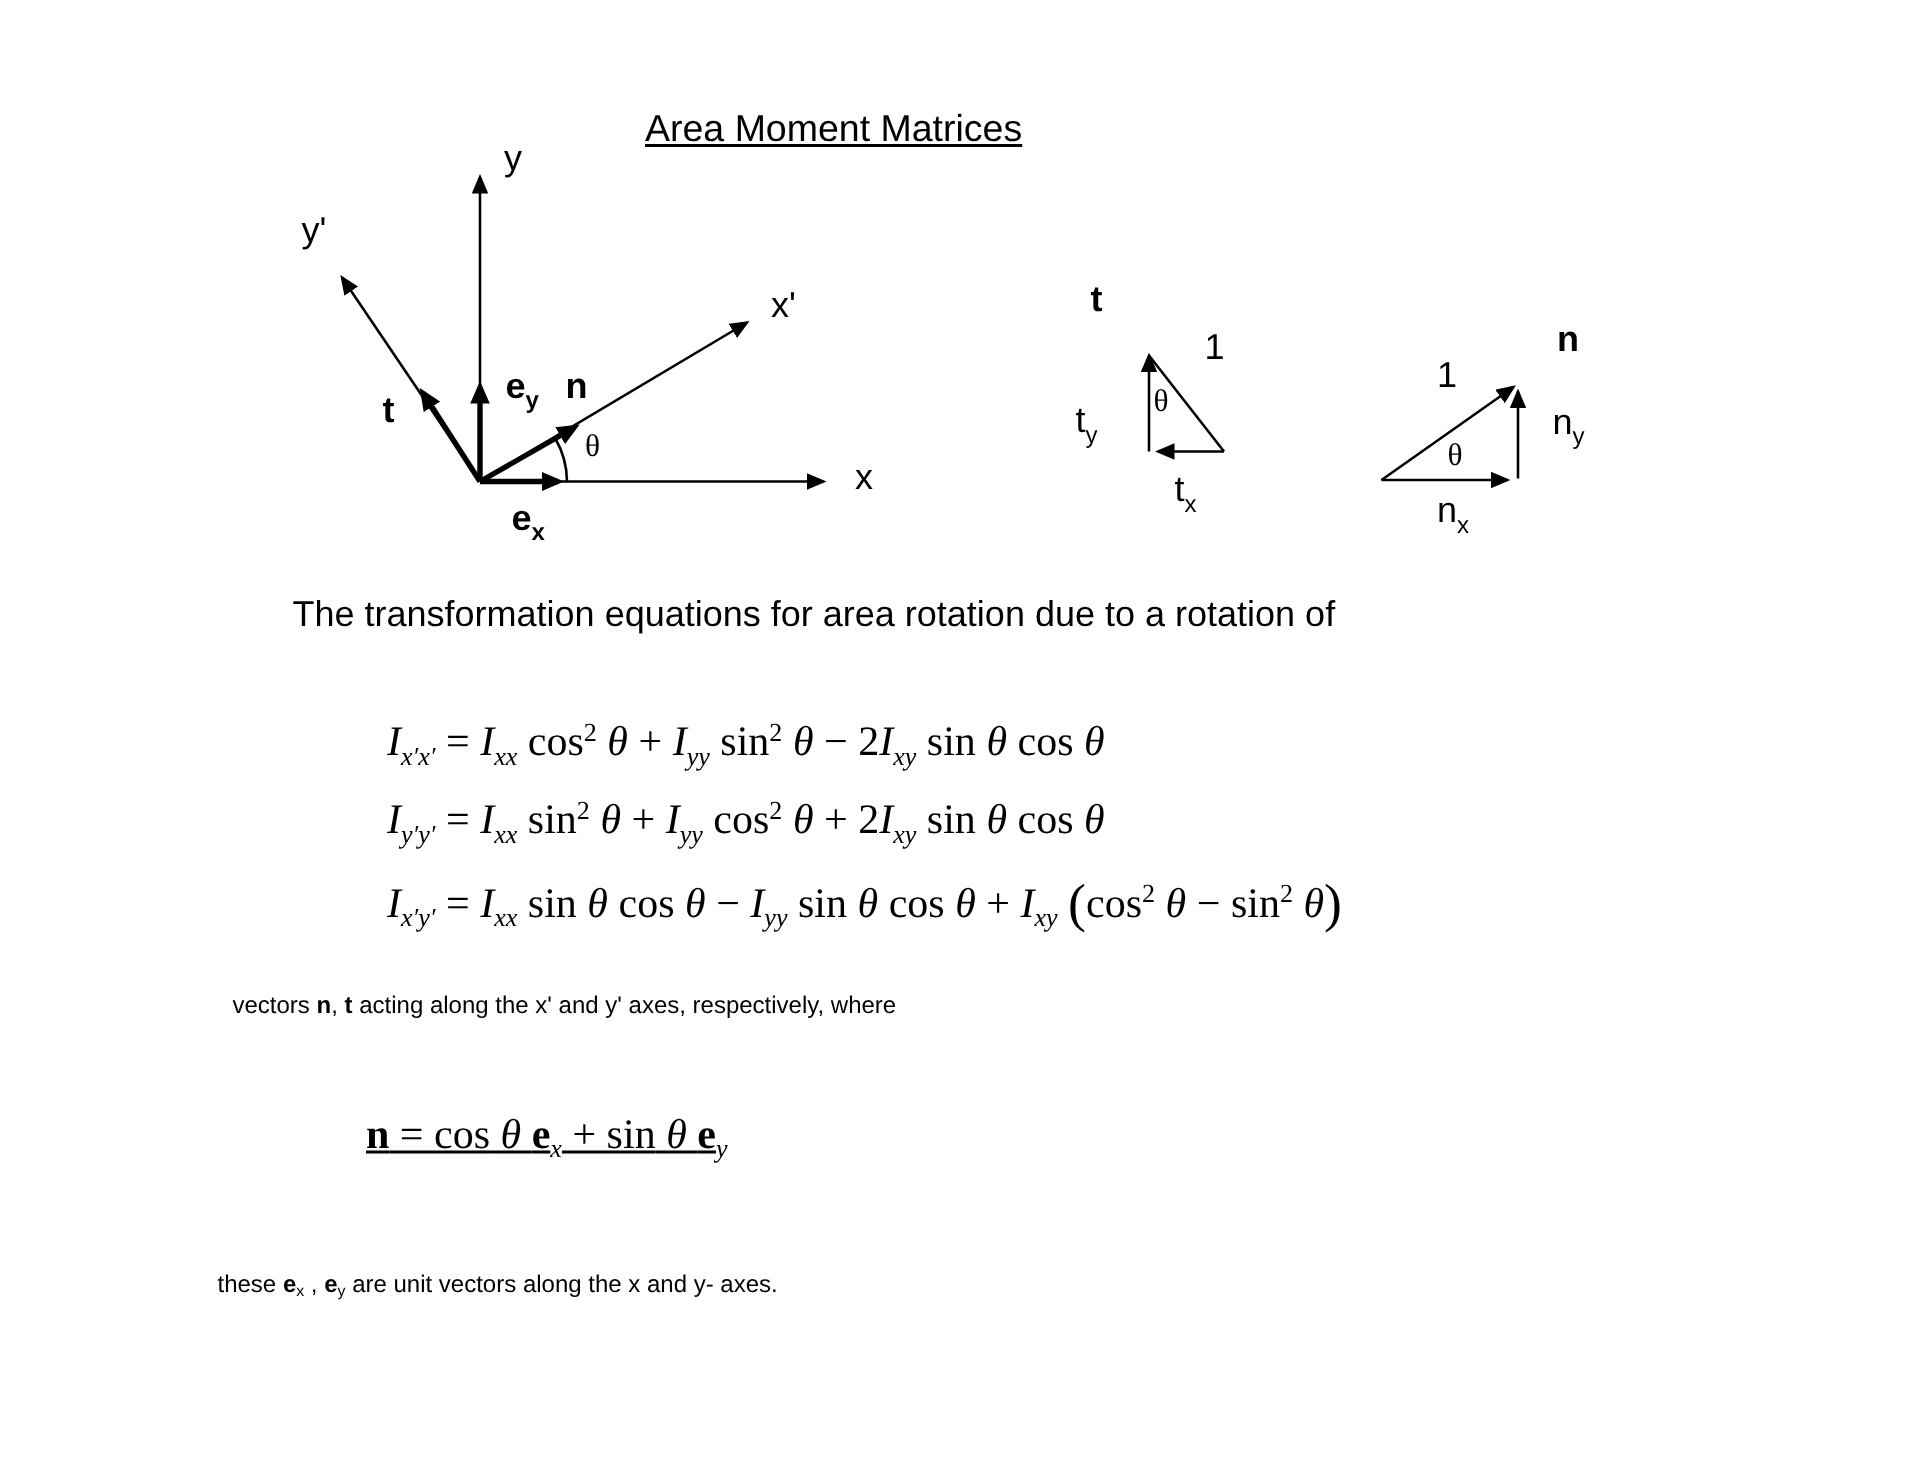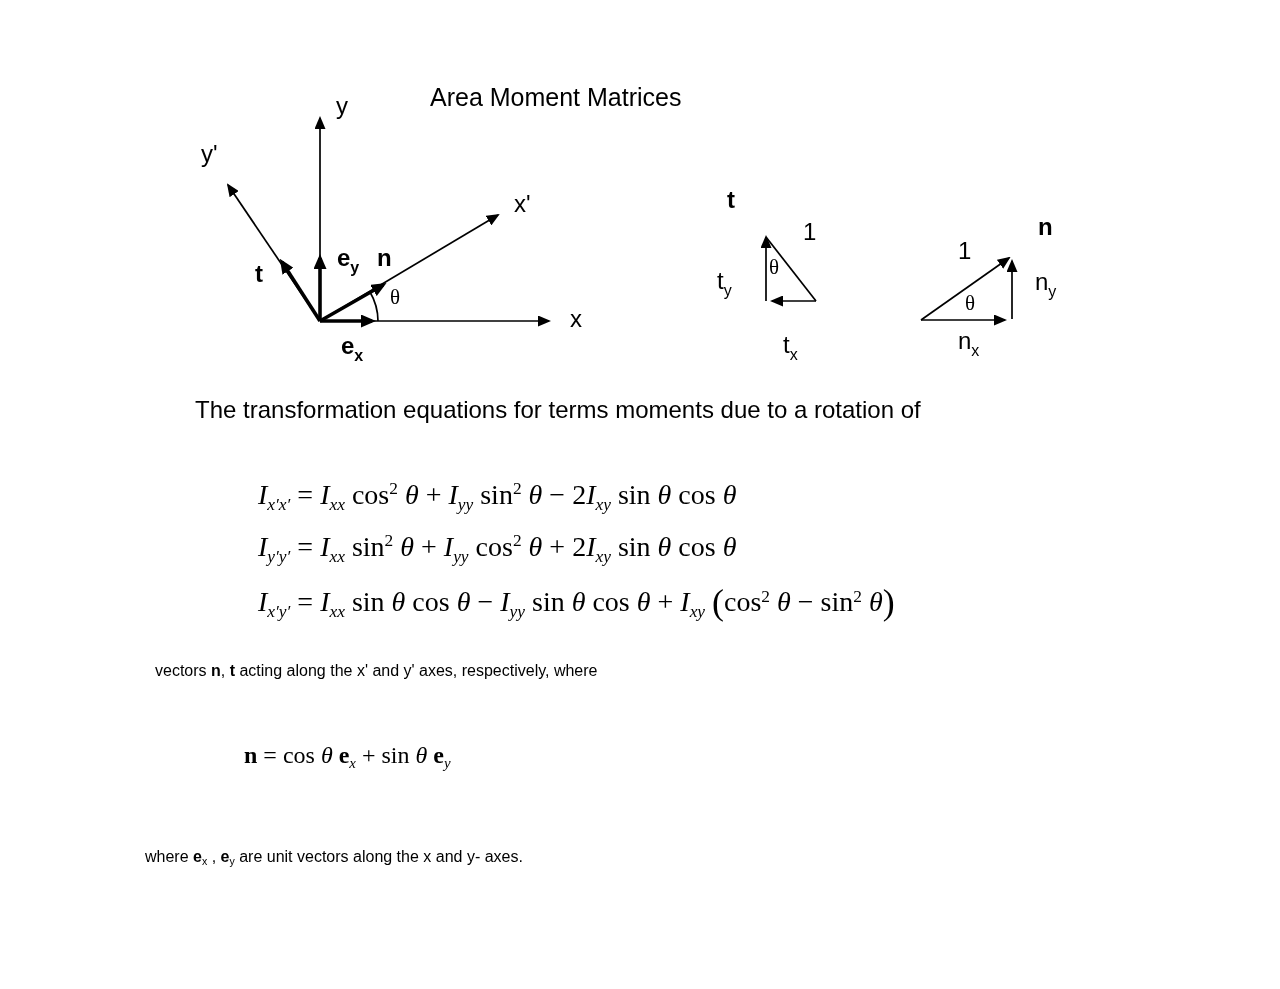--- a/index.html
+++ b/index.html
@@ -13,21 +13,21 @@
   .title { font-size:25px; }
   .lbl { font-size:24px; white-space:nowrap; }
   .lbl-b { font-weight:bold; }
   .sub { font-size:16px; position:relative; top:7px; }
   .theta { font-family:"Liberation Serif", serif; font-size:21px; }
   .body-text { font-size:24px; line-height:36px; white-space:nowrap; }
   .math {
     font-family:"Liberation Serif", "DejaVu Serif", serif;
     font-size:28px; white-space:nowrap;
   }
-  .math-sm { font-size:24px; }
+  .math-sm { font-size:28px;text-decoration:underline; }
   .sans-ctx { font-family:"Liberation Sans", sans-serif; font-size:16px; white-space:nowrap; }
   .tk-r { font-style:normal; }
   .tk-i { font-style:italic; }
   .tk-s { font-style:italic; font-size:62%; vertical-align:-0.35em;margin-top:44px; }
   .tk-p { font-size:62%; vertical-align:0.55em; }
   .tk-b { font-weight:bold; font-style:normal; }
   .tk-bp { font-size:128%; vertical-align:-0.08em; }
   .sans-ctx .tk-s { font-style:normal; font-size:66%; vertical-align:-0.3em; }
   svg { position:absolute; left:0; top:0; }
   svg line, svg path.arc { stroke:#000; fill:none; }
@@ -60,54 +60,54 @@
 
     <line x1="766" y1="301" x2="766" y2="237" stroke-width="1.7" marker-end="url(#ah)"></line>
     <line x1="766" y1="237" x2="816" y2="301" stroke-width="1.7"></line>
     <line x1="816" y1="301" x2="772" y2="301" stroke-width="1.7" marker-end="url(#ah)"></line>
 
     <line x1="921" y1="320" x2="1009" y2="258" stroke-width="1.7" marker-end="url(#ah)"></line>
     <line x1="1012" y1="319" x2="1012" y2="261" stroke-width="1.7" marker-end="url(#ah)"></line>
     <line x1="921" y1="320" x2="1005" y2="320" stroke-width="1.7" marker-end="url(#ah)"></line>
   </svg>
 
-  <div class="abs title" style="left:430px; top:85px;">Area Moment Matrices</div>
+  <div class="abs title" style="left:430px; top:74px;text-decoration:underline;">Area Moment Matrices</div>
 
   <span class="abs lbl" style="left:336px; top:94px;">y</span>
   <span class="abs lbl" style="left:201px; top:142px;">y'</span>
   <span class="abs lbl" style="left:570px; top:307px;">x</span>
   <span class="abs lbl" style="left:514px; top:192px;">x'</span>
 
   <span class="abs lbl lbl-b" style="left:325px; top:246px;margin-left:12px;"><span>e</span><span class="sub">y</span></span>
   <span class="abs lbl lbl-b" style="left:377px; top:246px;">n</span>
   <span class="abs lbl lbl-b" style="left:255px; top:262px;">t</span>
   <span class="abs lbl lbl-b" style="left:341px; top:334px;"><span>e</span><span class="sub">x</span></span>
   <span class="abs theta" style="left:390px; top:287px;">θ</span>
 
   <span class="abs lbl lbl-b" style="left:727px; top:188px;">t</span>
   <span class="abs lbl" style="left:803px; top:220px;">1</span>
   <span class="abs theta" style="left:769px; top:257px;">θ</span>
   <span class="abs lbl" style="left:717px; top:269px;"><span>t</span><span class="sub">y</span></span>
-  <span class="abs lbl" style="left:783px; top:333px;"><span>t</span><span class="sub">x</span></span>
+  <span class="abs lbl" style="left:783px; top:315px;"><span>t</span><span class="sub">x</span></span>
 
   <span class="abs lbl" style="left:958px; top:239px;">1</span>
   <span class="abs lbl lbl-b" style="left:1038px; top:215px;">n</span>
   <span class="abs lbl" style="left:1035px; top:270px;"><span>n</span><span class="sub">y</span></span>
   <span class="abs theta" style="left:965px; top:293px;">θ</span>
   <span class="abs lbl" style="left:958px; top:329px;"><span>n</span><span class="sub">x</span></span>
 
   <div class="abs body-text" style="left:195px; top:392px;">
-    <div>The transformation equations for terms moments due to a rotation of</div>
+    <div>The transformation equations for area rotation due to a rotation of</div>
   </div>
 
   <div class="abs math" style="left:258px; top:480px;"><span class="tk-i">I</span><span class="tk-s">x′x′</span><span class="tk-r"> = </span><span class="tk-i">I</span><span class="tk-s">xx</span><span class="tk-r"> cos</span><span class="tk-p">2</span><span class="tk-i"> θ</span><span class="tk-r"> + </span><span class="tk-i">I</span><span class="tk-s">yy</span><span class="tk-r"> sin</span><span class="tk-p">2</span><span class="tk-i"> θ</span><span class="tk-r"> − 2</span><span class="tk-i">I</span><span class="tk-s">xy</span><span class="tk-r"> sin</span><span class="tk-i"> θ</span><span class="tk-r"> cos</span><span class="tk-i"> θ</span></div>
   <div class="abs math" style="left:258px; top:532px;"><span class="tk-i">I</span><span class="tk-s">y′y′</span><span class="tk-r"> = </span><span class="tk-i">I</span><span class="tk-s">xx</span><span class="tk-r"> sin</span><span class="tk-p">2</span><span class="tk-i"> θ</span><span class="tk-r"> + </span><span class="tk-i">I</span><span class="tk-s">yy</span><span class="tk-r"> cos</span><span class="tk-p">2</span><span class="tk-i"> θ</span><span class="tk-r"> + 2</span><span class="tk-i">I</span><span class="tk-s">xy</span><span class="tk-r"> sin</span><span class="tk-i"> θ</span><span class="tk-r"> cos</span><span class="tk-i"> θ</span></div>
   <div class="abs math" style="left:258px; top:585px;"><span class="tk-i">I</span><span class="tk-s">x′y′</span><span class="tk-r"> = </span><span class="tk-i">I</span><span class="tk-s">xx</span><span class="tk-r"> sin</span><span class="tk-i"> θ</span><span class="tk-r"> cos</span><span class="tk-i"> θ</span><span class="tk-r"> − </span><span class="tk-i">I</span><span class="tk-s">yy</span><span class="tk-r"> sin</span><span class="tk-i"> θ</span><span class="tk-r"> cos</span><span class="tk-i"> θ</span><span class="tk-r"> + </span><span class="tk-i">I</span><span class="tk-s">xy</span><span class="tk-r"> </span><span class="tk-bp">(</span><span class="tk-r">cos</span><span class="tk-p">2</span><span class="tk-i"> θ</span><span class="tk-r"> − </span><span class="tk-r">sin</span><span class="tk-p">2</span><span class="tk-i"> θ</span><span class="tk-bp">)</span></div>
 
   <div class="abs body-text" style="left:155px; top:653px;">
     <div class="sans-ctx"><span class="tk-r">vectors </span><span class="tk-b">n</span><span class="tk-r">, </span><span class="tk-b">t</span><span class="tk-r"> acting along the x' and y' axes, respectively, where</span></div>
   </div>
 
   <div class="abs math math-sm" style="left:244px; top:743px;"><span class="tk-b">n</span><span class="tk-r"> = cos</span><span class="tk-i"> θ </span><span class="tk-b">e</span><span class="tk-s">x</span><span class="tk-r"> + sin</span><span class="tk-i"> θ </span><span class="tk-b">e</span><span class="tk-s">y</span></div>
 
-  <div class="abs sans-ctx" style="left:145px; top:849px;"><span class="tk-r">where </span><span class="tk-b">e</span><span class="tk-s">x</span><span class="tk-r"> , </span><span class="tk-b">e</span><span class="tk-s">y</span><span class="tk-r"> are unit vectors along the x and y- axes.</span></div>
+  <div class="abs sans-ctx" style="left:145px; top:849px;"><span class="tk-r">these </span><span class="tk-b">e</span><span class="tk-s">x</span><span class="tk-r"> , </span><span class="tk-b">e</span><span class="tk-s">y</span><span class="tk-r"> are unit vectors along the x and y- axes.</span></div>
 
 </div>
 
 </body></html>

